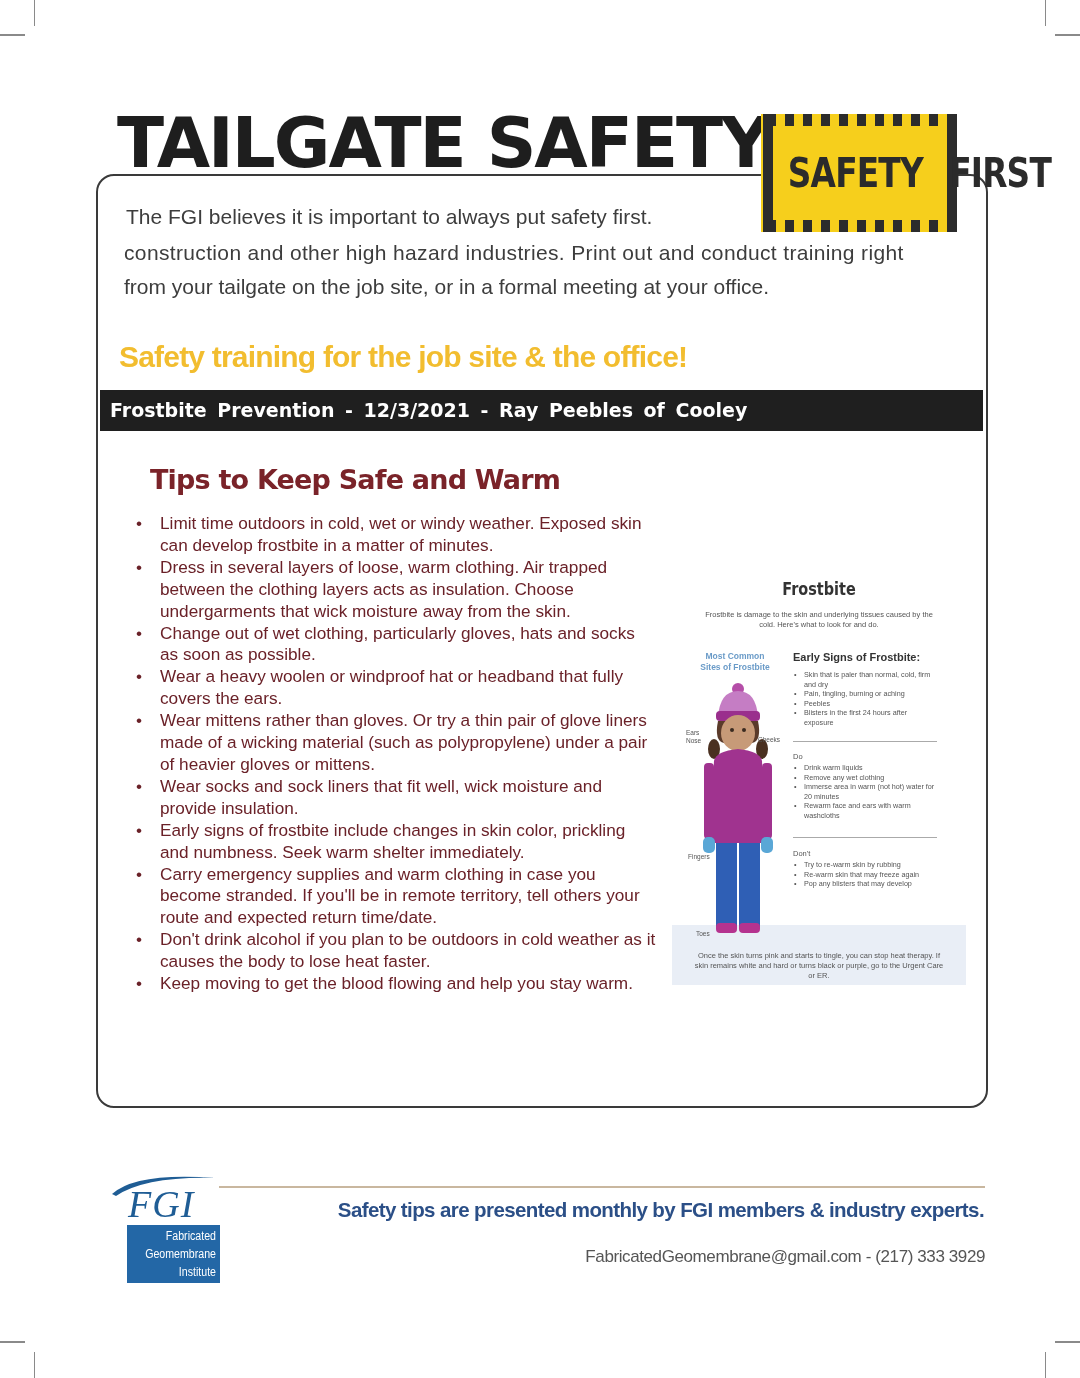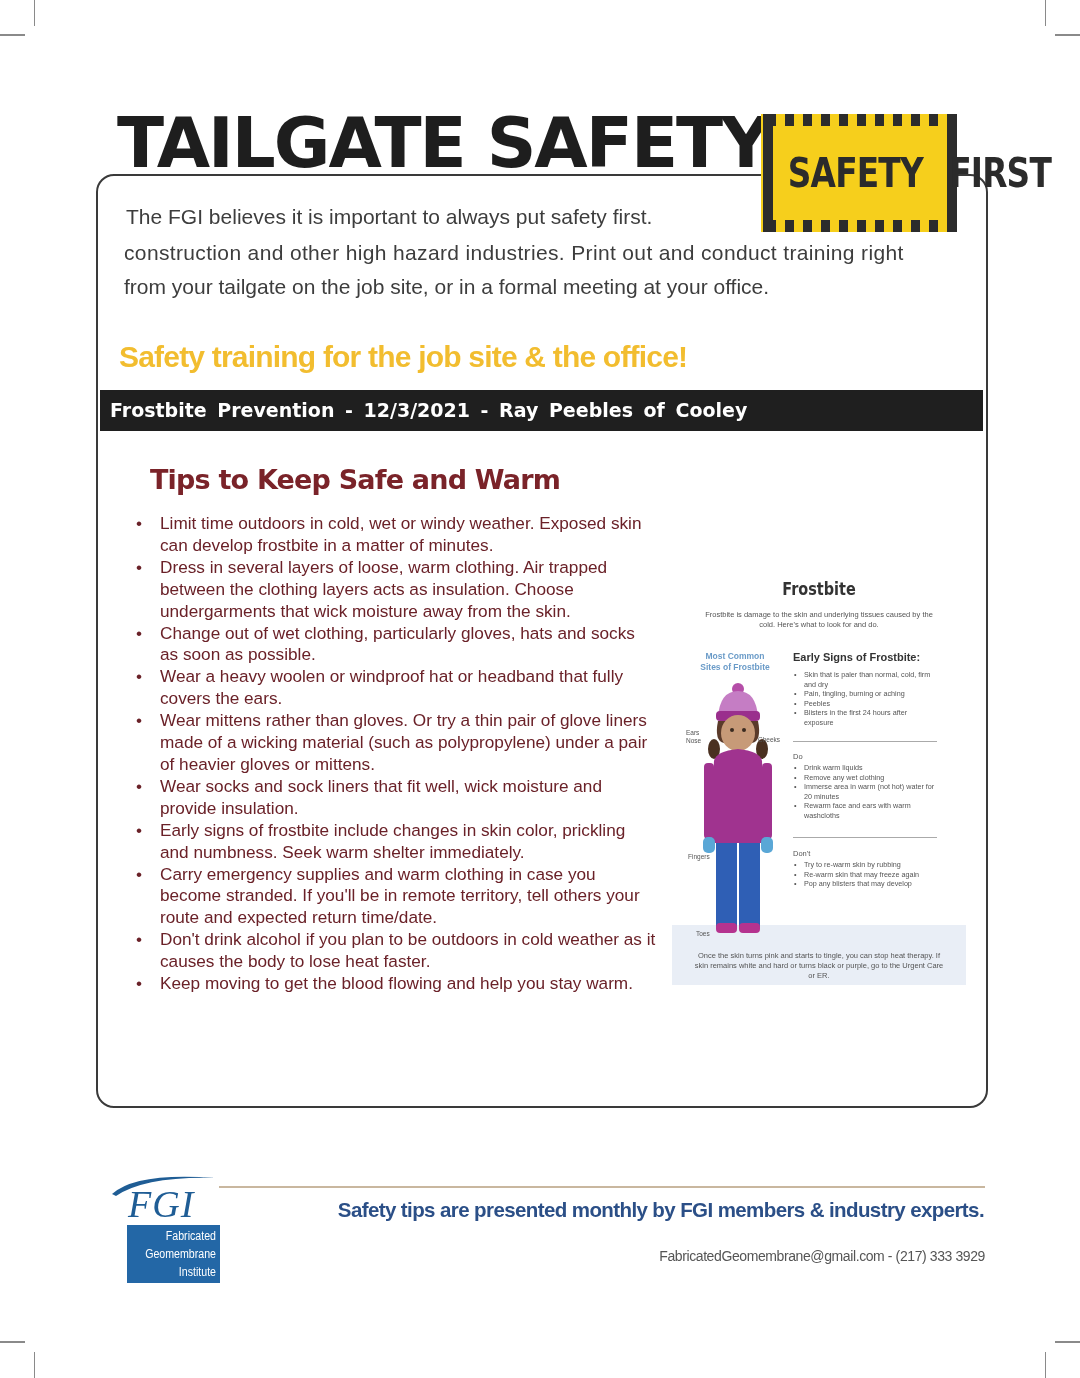--- a/index.html
+++ b/index.html
@@ -39,21 +39,21 @@
   .p-foot { position: absolute; left: 20px; top: 376px; width: 254px; text-align: center; color: #555; font-size: 7.5px; line-height: 10px; }
   .lab { position: absolute; color: #555; font-size: 6.5px; }
   
   .logo { position: absolute; left: 106px; top: 1172px; width: 118px; height: 112px; }
   .logo-fgi { position: absolute; left: 22px; top: 10px; font-family: "Liberation Serif", serif; font-style: italic; color: #1f5d95; font-size: 38px; letter-spacing: 1px; }
   .logo-swoosh { position: absolute; left: 0; top: 0; }
   .logo-box { position: absolute; left: 21px; top: 53px; width: 93px; height: 58px; background: #2367a6; color: #fff; font-size: 12.5px; line-height: 18px; text-align: right; padding-right: 4px; box-sizing: border-box; padding-top: 2px; transform-origin: right; }
   .logo-box div { transform: scaleX(0.85); transform-origin: right; white-space: nowrap; }
   .foot-rule { position: absolute; left: 219px; top: 1186px; width: 766px; height: 2px; background: #c9b79f; }
   .foot-tag { position: absolute; right: 96px; top: 1198px; color: #2b4f87; font-size: 20.5px; font-weight: bold; letter-spacing: -0.6px; margin: 0; }
-  .foot-contact { position: absolute; right: 95px; top: 1245px; text-align: right; color: #555; font-size: 14px; line-height: 23px; font-weight: 300; letter-spacing: -0.4px; }
+  .foot-contact { position: absolute; right: 95px; top: 1245px; text-align: right; color: #555; font-size: 17px; line-height: 23px; font-weight: 300; letter-spacing: -0.4px; }
 </style>
 </head>
 <body>
 
 <div class="crop" style="left:34px;top:0;width:1px;height:26px;"></div>
 <div class="crop" style="left:0;top:34px;width:25px;height:2px;"></div>
 <div class="crop" style="left:1045px;top:0;width:1px;height:26px;"></div>
 <div class="crop" style="left:1055px;top:34px;width:25px;height:2px;"></div>
 <div class="crop" style="left:0;top:1341px;width:25px;height:2px;"></div>
 <div class="crop" style="left:34px;top:1352px;width:1px;height:26px;"></div>

